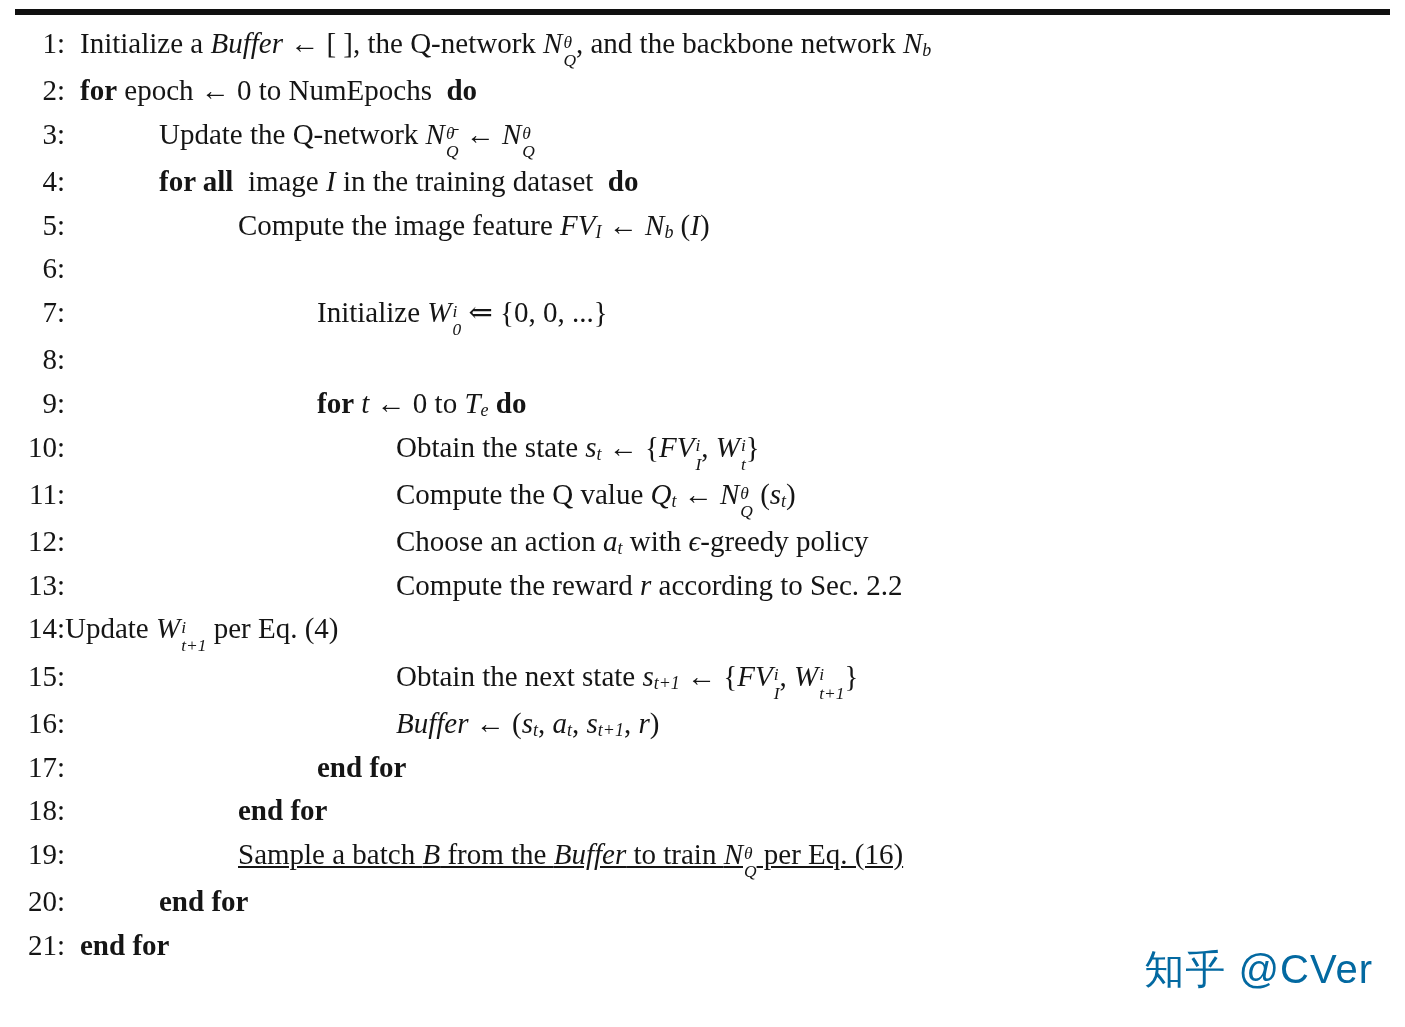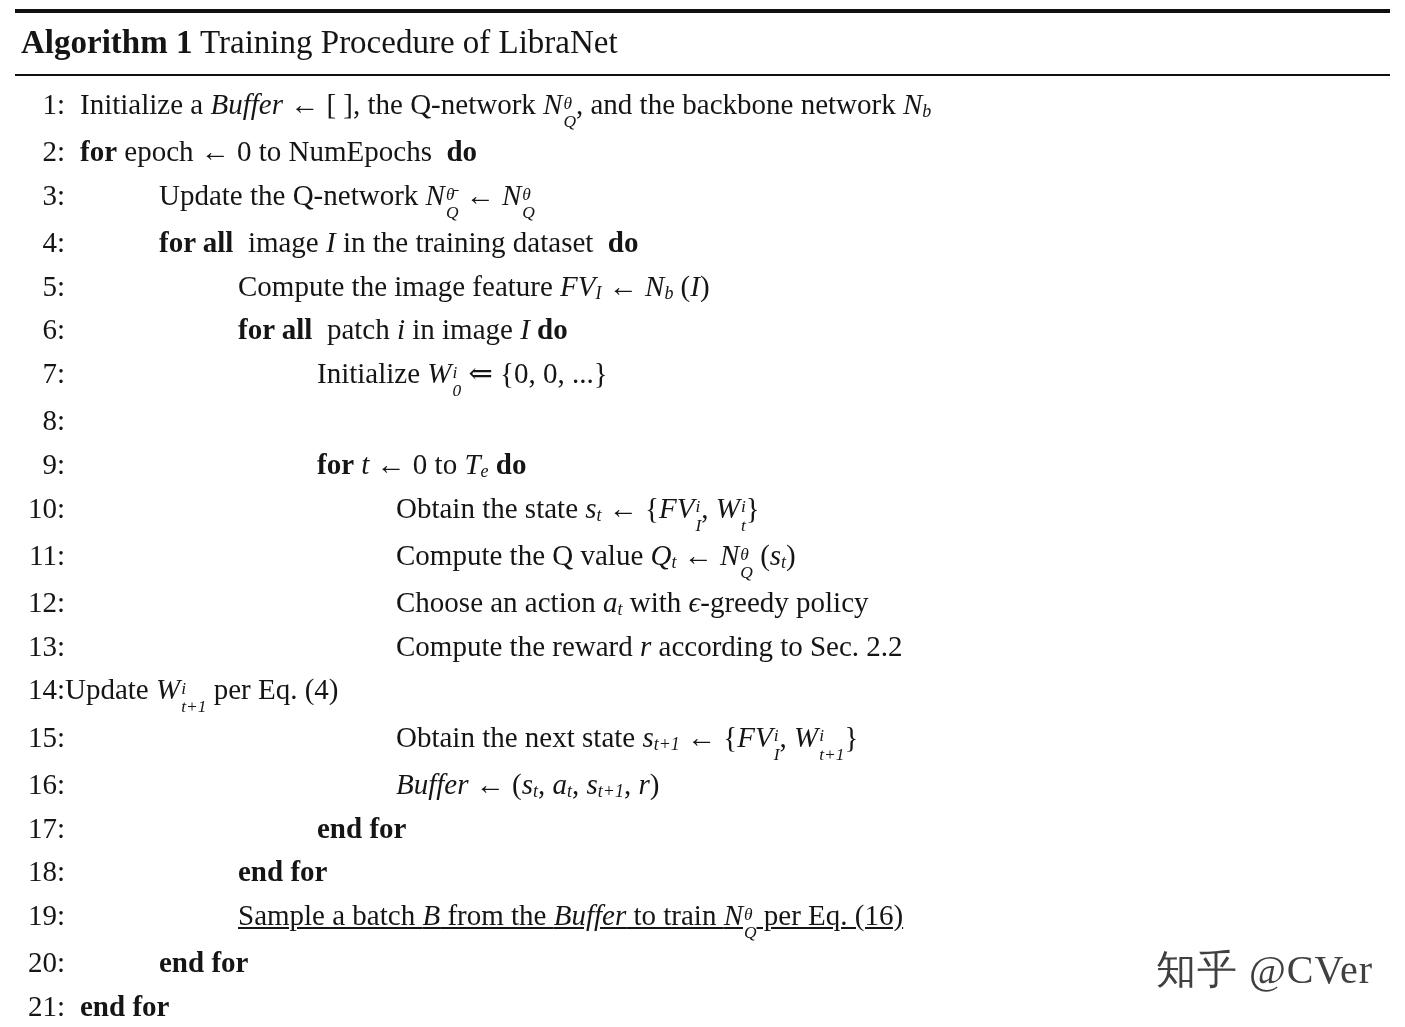--- a/index.html
+++ b/index.html
@@ -39,33 +39,30 @@
     font-style:italic;
     vertical-align:0.30em;
     margin-left:1px;
   }
   .supsub .ss-sup, .supsub .ss-sub { display:block; }
   .watermark {
     position:absolute;
     right:32px;
     bottom:30px;
     font-size:40px;
-    color:#404040;
-    font-family:Liberation Serif, serif;
+    color:#0369a1;
+    font-family:Liberation Sans, sans-serif;
     letter-spacing:1px;
   }
 </style>
 </head>
 <body>
 
 <div class="page">
   <div class="rule thick"></div>
-  <div class="header">
-    <span class="hdr-label">Algorithm 1</span><span class="hdr-title"> Training Procedure of LibraNet</span>
-  </div>
   <div class="rule thin"></div>
   <div class="lines" id="algo-lines">
       <div class="line">
         <span class="lnum">1:</span>
         <span class="lcontent" style="margin-left: 15px;"><span class="seg-t">Initialize a </span><span class="seg-i">Buffer</span><span class="seg-t"> ← [ ], the Q-network </span><span class="seg-m">N</span><span class="supsub">
             <span class="ss-sup">θ</span>
             <span class="ss-sub">Q</span>
           </span><span class="seg-t">, and the backbone network </span><span class="seg-m">N</span><sub class="m-sub">b</sub></span>
       </div>
       <div class="line">
@@ -85,21 +82,20 @@
       <div class="line">
         <span class="lnum">4:</span>
         <span class="lcontent" style="margin-left: 94px;"><span class="seg-b">for all</span><span class="seg-t"> image </span><span class="seg-m">I</span><span class="seg-t"> in the training dataset </span><span class="seg-b">do</span></span>
       </div>
       <div class="line">
         <span class="lnum">5:</span>
         <span class="lcontent" style="margin-left: 173px; text-align: right;"><span class="seg-t">Compute the image feature </span><span class="seg-m">FV</span><sub class="m-sub">I</sub><span class="seg-t"> ← </span><span class="seg-m">N</span><sub class="m-sub">b</sub><span class="seg-t"> (</span><span class="seg-m">I</span><span class="seg-t">)</span></span>
       </div>
       <div class="line">
         <span class="lnum">6:</span>
-        <span class="lcontent" style="margin-left: 173px;"><span class="seg-b">for all</span><span class="seg-t"> patch </span><span class="seg-m">i</span><span class="seg-t"> in image </span><span class="seg-m">I</span><span class="seg-t"> </span><span class="seg-b">do</span></span>
       </div>
       <div class="line">
         <span class="lnum">7:</span>
         <span class="lcontent" style="margin-left: 252px;"><span class="seg-t">Initialize </span><span class="seg-m">W</span><span class="supsub">
             <span class="ss-sup">i</span>
             <span class="ss-sub">0</span>
           </span><span class="seg-t"> ⇐ {0, 0, ...}</span></span>
       </div>
       <div class="line">
         <span class="lnum">8:</span>

